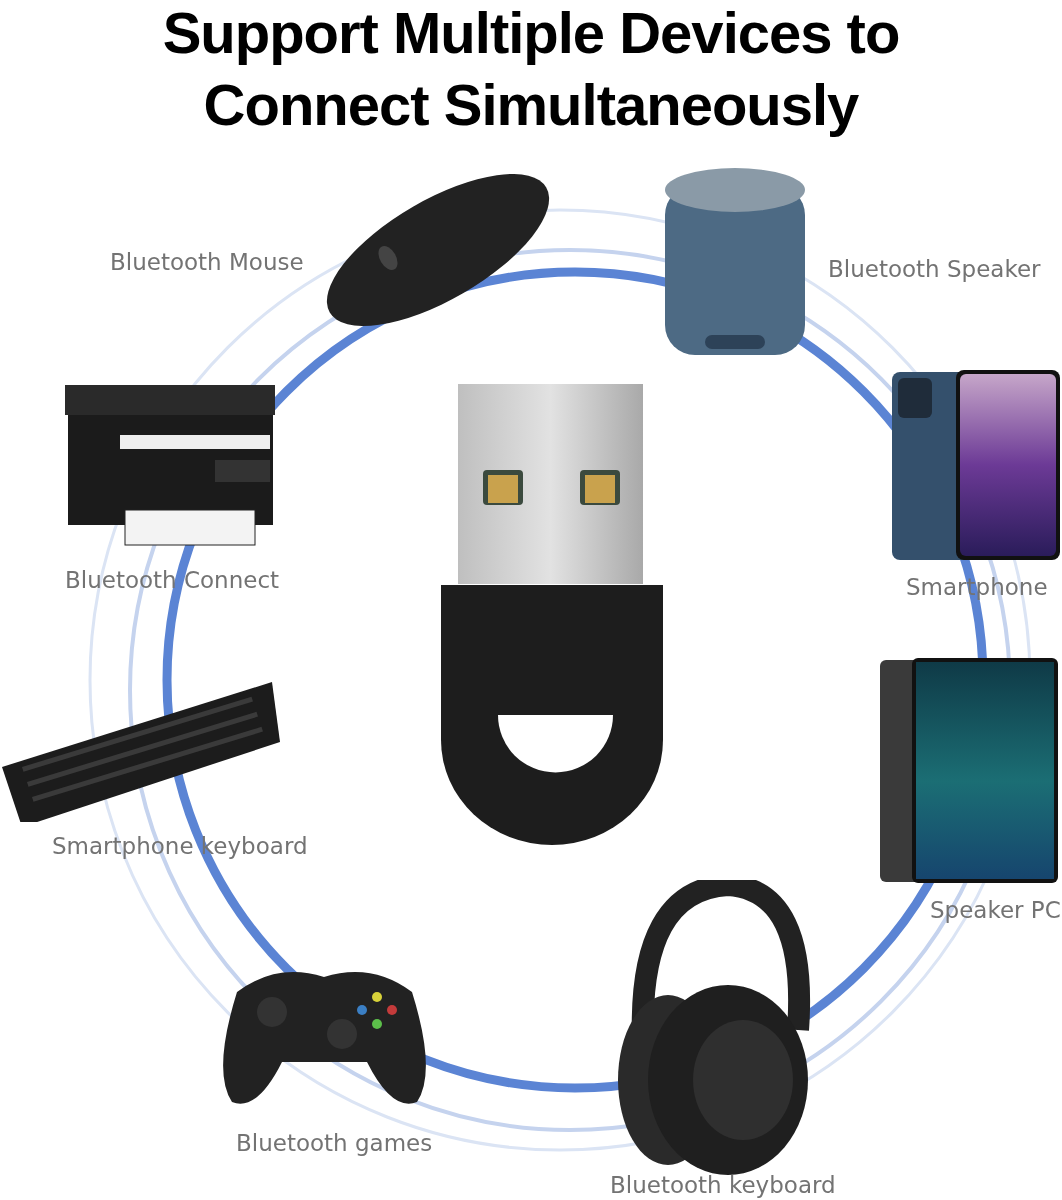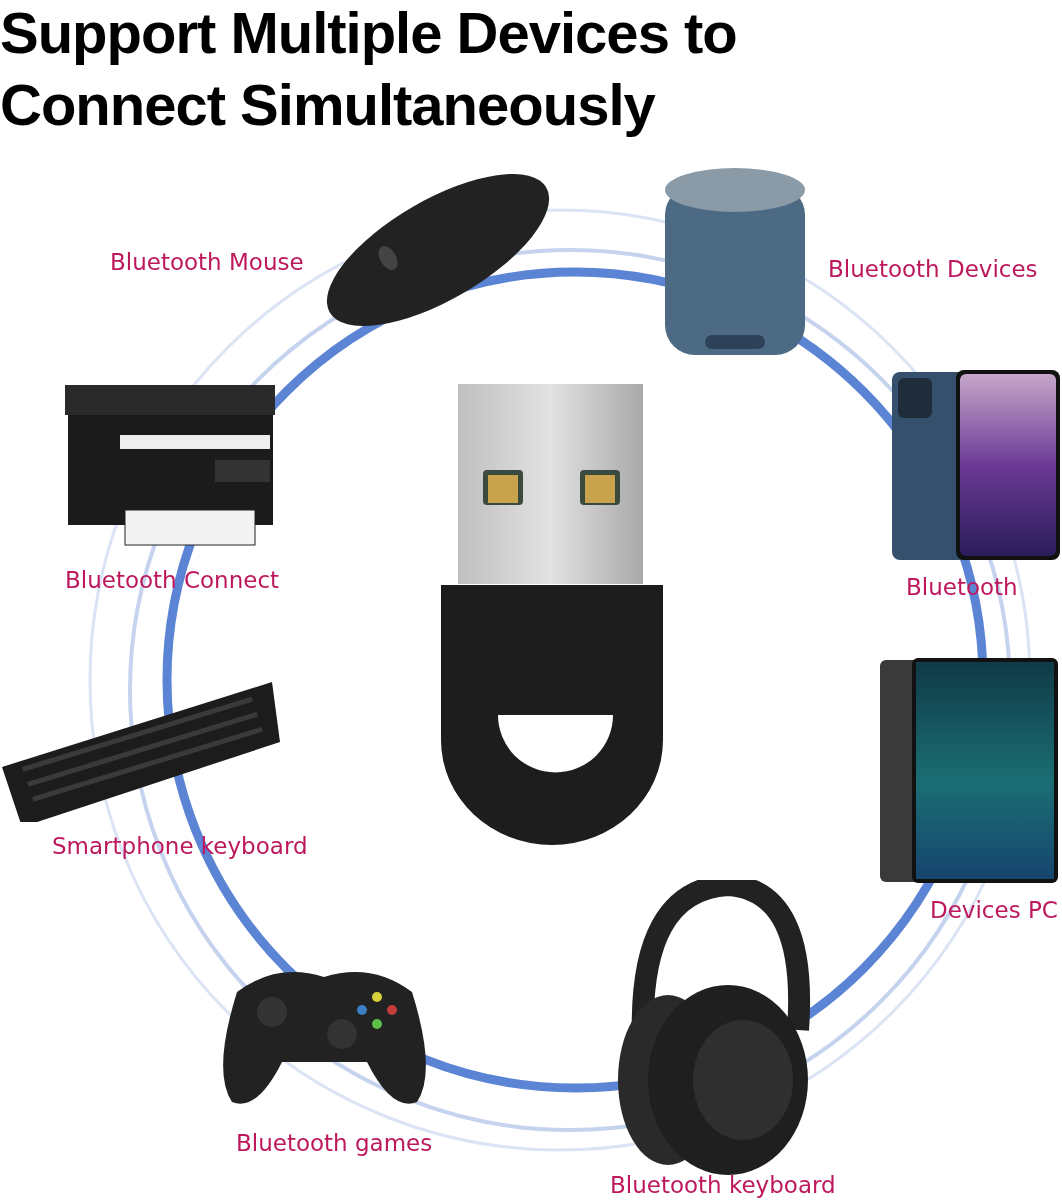--- a/index.html
+++ b/index.html
@@ -1,20 +1,20 @@
 <!DOCTYPE html>
 <html><head>
 <meta charset="utf-8">
 <style>
   html,body{margin:0;padding:0;background:#fff;}
   body{width:1062px;height:1200px;position:relative;overflow:hidden;font-family:"Liberation Sans",sans-serif;}
-  .title{position:absolute;left:0;width:1062px;font-weight:bold;font-size:58px;line-height:62px;color:#000;letter-spacing:-1px;font-family:"Liberation Sans",sans-serif;}
+  .title{position:absolute;left:0;width:1062px;text-align:center;font-weight:bold;font-size:58px;line-height:62px;color:#000;letter-spacing:-1px;font-family:"Liberation Sans",sans-serif;}
   .t1{top:2px;} .t2{top:74px;}
   .rings{position:absolute;left:0;top:0;}
-  .label{position:absolute;font-family:"DejaVu Sans",sans-serif;font-size:23px;color:#be185d;white-space:nowrap;}
+  .label{position:absolute;font-family:"DejaVu Sans",sans-serif;font-size:23px;color:#737373;white-space:nowrap;}
   .dev{position:absolute;}
 </style>
 </head>
 <body>
 
 <div class="title t1">Support Multiple Devices to</div>
 <div class="title t2">Connect Simultaneously</div>
 
 <svg class="rings" width="1062" height="1200">
   <circle cx="560" cy="680" r="470" fill="none" stroke="#dbe4f4" stroke-width="3"></circle>
@@ -43,21 +43,21 @@
   <ellipse cx="120" cy="80" rx="125" ry="50" transform="rotate(-30 120 80)" fill="#222"></ellipse>
   <ellipse cx="70" cy="88" rx="8" ry="13" transform="rotate(-30 70 88)" fill="#444"></ellipse>
 </svg>
 <div class="label" style="left:110px;top:249px">Bluetooth Mouse</div>
 
 <svg class="dev" style="left:660px;top:165px" width="150" height="200">
   <rect x="5" y="20" width="140" height="170" rx="30" fill="#4d6a84"></rect>
   <ellipse cx="75" cy="25" rx="70" ry="22" fill="#8a9aa7"></ellipse>
   <rect x="45" y="170" width="60" height="14" rx="7" fill="#2d4258"></rect>
 </svg>
-<div class="label" style="left:828px;top:256px">Bluetooth Devices</div>
+<div class="label" style="left:828px;top:256px">Bluetooth Speaker</div>
 
 <svg class="dev" style="left:65px;top:380px" width="215" height="170">
   <rect x="0" y="5" width="210" height="30" fill="#2a2a2a"></rect>
   <rect x="3" y="35" width="205" height="110" fill="#1b1b1b"></rect>
   <rect x="55" y="55" width="150" height="14" fill="#eee"></rect>
   <rect x="150" y="80" width="55" height="22" fill="#333"></rect>
   <rect x="60" y="130" width="130" height="35" fill="#f3f3f3" stroke="#222"></rect>
 </svg>
 <div class="label" style="left:65px;top:567px">Bluetooth Connect</div>
 
@@ -67,21 +67,21 @@
         <stop offset="0" stop-color="#c6a6c9"></stop>
         <stop offset=".5" stop-color="#6c3a96"></stop>
         <stop offset="1" stop-color="#2a1c5a"></stop>
       </linearGradient>
     </defs>
   <rect x="0" y="2" width="80" height="188" rx="8" fill="#34506c"></rect>
   <rect x="6" y="8" width="34" height="40" rx="6" fill="#1f2c3a"></rect>
   <rect x="64" y="0" width="104" height="190" rx="8" fill="#111"></rect>
   <rect x="68" y="4" width="96" height="182" rx="6" fill="url(#scr)"></rect>
 </svg>
-<div class="label" style="left:906px;top:574px">Bluetooth</div>
+<div class="label" style="left:906px;top:574px">Smartphone</div>
 
 <svg class="dev" style="left:2px;top:672px" width="280" height="150">
   <polygon points="0,95 270,10 278,70 20,155" fill="#1c1c1c"></polygon>
   <g fill="#3a3a3a">
     <rect x="20" y="95" width="240" height="5" transform="rotate(-17 20 95)"></rect>
     <rect x="25" y="110" width="240" height="5" transform="rotate(-17 25 110)"></rect>
     <rect x="30" y="125" width="240" height="5" transform="rotate(-17 30 125)"></rect>
   </g>
 </svg>
 <div class="label" style="left:52px;top:833px">Smartphone keyboard</div>
@@ -91,21 +91,21 @@
       <linearGradient id="tab" x1="0" y1="0" x2="0" y2="1">
         <stop offset="0" stop-color="#0f3a47"></stop>
         <stop offset=".55" stop-color="#1b6e74"></stop>
         <stop offset="1" stop-color="#16456e"></stop>
       </linearGradient>
     </defs>
   <rect x="0" y="2" width="40" height="222" rx="6" fill="#3a3a3a"></rect>
   <rect x="32" y="0" width="146" height="225" rx="6" fill="#111"></rect>
   <rect x="36" y="4" width="138" height="217" fill="url(#tab)"></rect>
 </svg>
-<div class="label" style="left:930px;top:897px">Devices PC</div>
+<div class="label" style="left:930px;top:897px">Speaker PC</div>
 
 <svg class="dev" style="left:217px;top:962px" width="215" height="145">
   <path d="M20 30 Q60 0 107 15 Q155 0 195 30 Q220 110 200 140 Q175 150 150 100 H65 Q40 150 15 140 Q-5 110 20 30 Z" fill="#222"></path>
   <circle cx="55" cy="50" r="15" fill="#333"></circle>
     <circle cx="125" cy="72" r="15" fill="#333"></circle>
   <circle cx="160" cy="35" r="5" fill="#d8d23a"></circle>
     <circle cx="175" cy="48" r="5" fill="#c43b3b"></circle>
   <circle cx="145" cy="48" r="5" fill="#3b7fc4"></circle>
     <circle cx="160" cy="62" r="5" fill="#5cbf4a"></circle>
 </svg>

